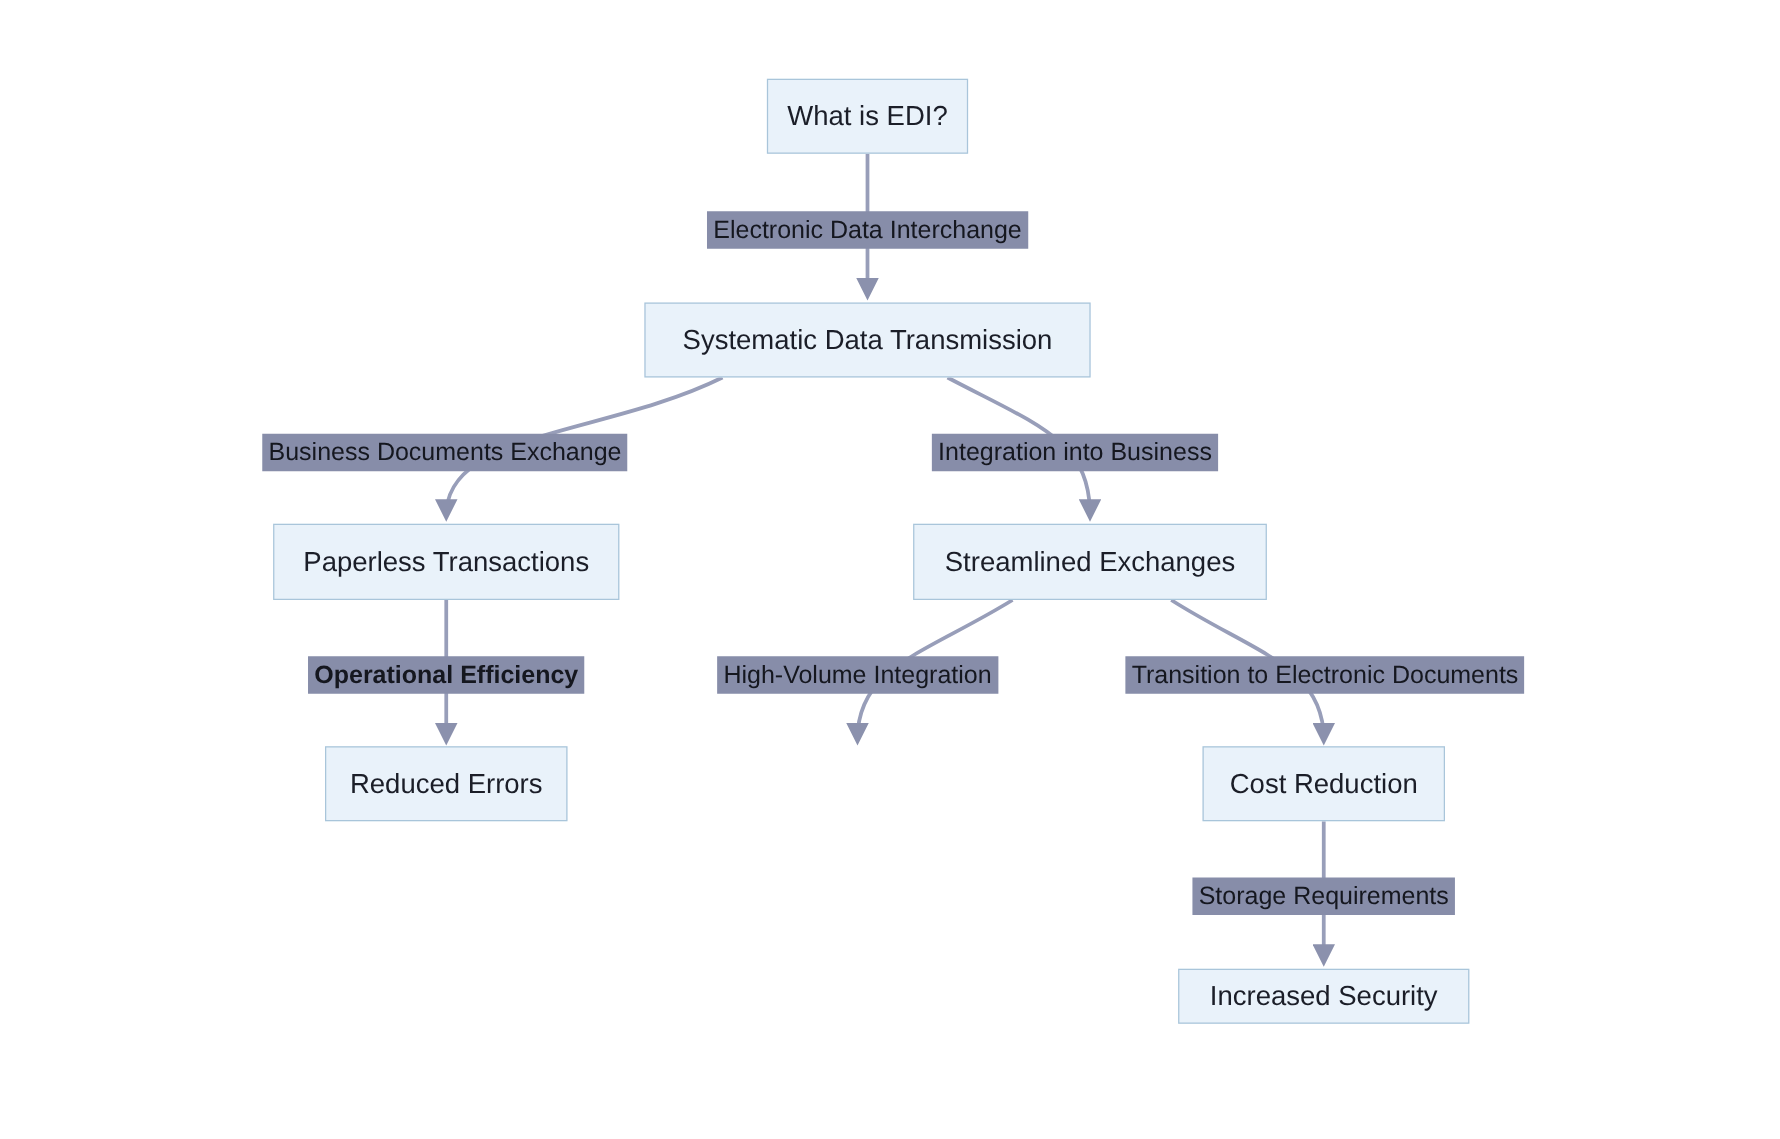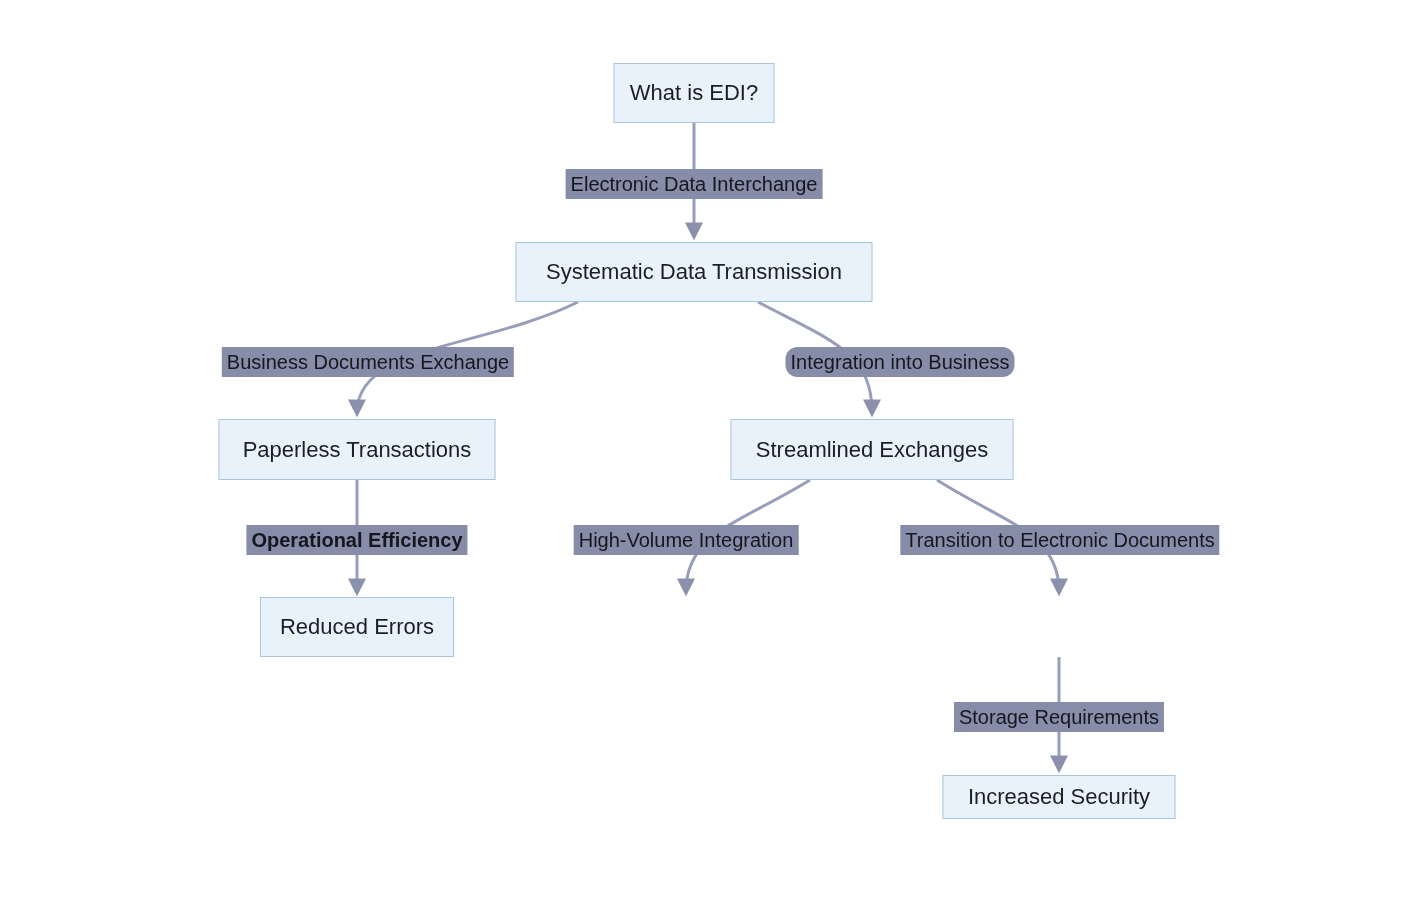--- a/index.html
+++ b/index.html
@@ -81,28 +81,29 @@
 
   <div class="node" style="left:694px; top:242px; min-width:357px;">Systematic Data Transmission</div>
 
   <div class="node" style="left:357px; top:419px; min-width:277px; height:61px;">Paperless Transactions</div>
 
   <div class="node" style="left:872px; top:419px; min-width:283px; height:61px;">Streamlined Exchanges</div>
 
   <div class="node" style="left:357px; top:597px; min-width:194px;">Reduced Errors</div>
 
 
+  <div class="node" style="left:1059px; top:597px; min-width:194px;">Cost Reduction</div>
 
   <div class="node" style="left:1059px; top:775px; min-width:233px; height:44px;">Increased Security</div>
 
   <div class="edge-label" style="left:694px; top:169px;">Electronic Data Interchange</div>
 
-  <div class="edge-label" style="left:368px; top:347px;">Business Documents Exchange</div>
+  <div class="edge-label" style="left:356px; top:347px;">Business Documents Exchange</div>
 
-  <div class="edge-label" style="left:900px; top:347px;border-radius:12px;">Integration into Business</div>
+  <div class="edge-label" style="left:860px; top:347px;">Integration into Business</div>
 
   <div class="edge-label" style="left:357px; top:525px;font-weight:bold;">Operational Efficiency</div>
 
   <div class="edge-label" style="left:686px; top:525px;">High-Volume Integration</div>
 
   <div class="edge-label" style="left:1060px; top:525px;">Transition to Electronic Documents</div>
 
   <div class="edge-label" style="left:1059px; top:702px;">Storage Requirements</div>
 
 </div>

